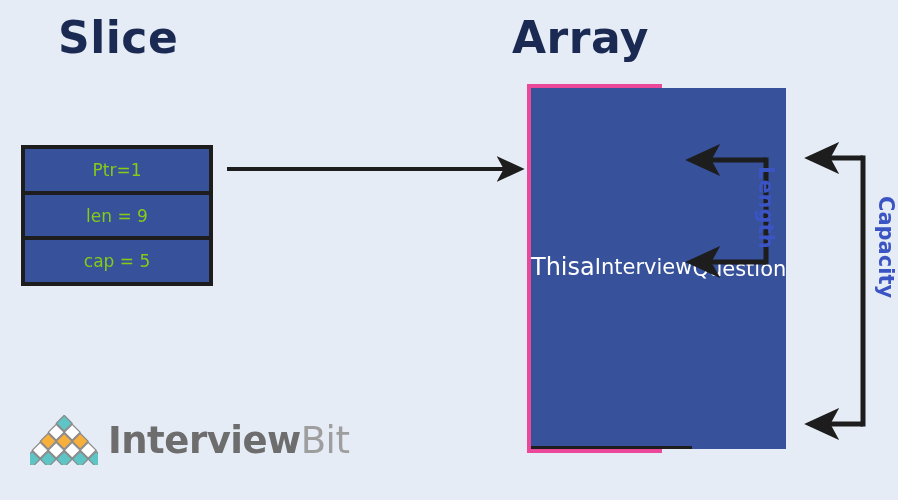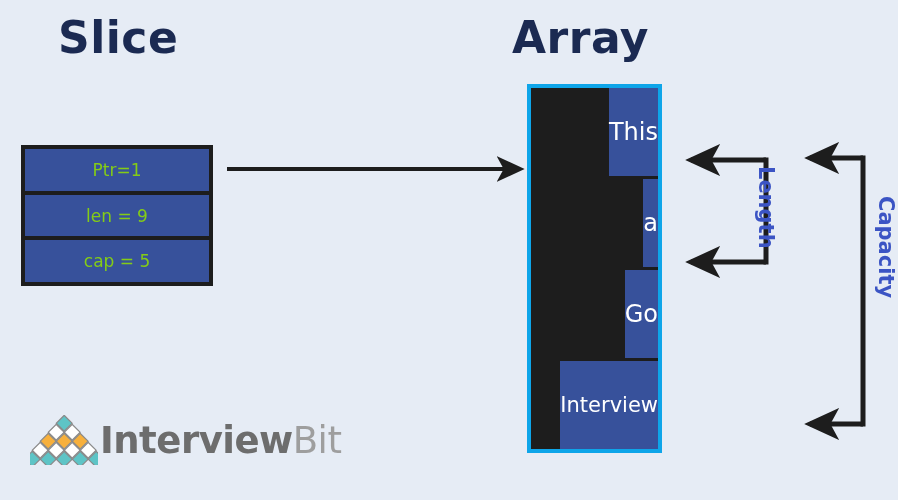--- a/index.html
+++ b/index.html
@@ -61,26 +61,25 @@
   }
   .slice-cell:last-child { border-bottom: none; }
 
   
   #array-box {
     position: absolute;
     left: 519px;
     top: 84px;
     width: 135px;
     height: 369px;
-    border: 4px solid #0ea5e9;
+    border: 4px solid #ec4899;
     box-sizing: border-box;
     background: #1d1d1d;
     display: flex;
-    flex-direction: column;
-    align-items: flex-end;
+    flex-direction: row;
   }
   .array-cell {
     flex: 1 1 0;
     background: #37519b;
     color: #ffffff;
     display: flex;
     align-items: center;
     justify-content: center;
     font-size: 24px;
     border-bottom: 3px solid #1d1d1d;
@@ -113,21 +112,21 @@
   #label-length   { left: 770px; top: 166px; }
   #label-capacity { left: 890px; top: 196px; }
 
   
   #logo {
     position: absolute;
     left: 22px;
     top: 415px;
     display: flex;
     align-items: center;
-    gap: 2px;
+    gap: 10px;
   }
   #logo-mark { display: block; }
   #logo-text {
     font-size: 37px;
     font-weight: bold;
     letter-spacing: -0.5px;
     line-height: 1;
     white-space: nowrap;
   }
   .logo-word-a { color: #6d6d6d; }
@@ -144,22 +143,22 @@
 
   <div id="slice-box">
     <div class="slice-cell">Ptr=1</div>
     <div class="slice-cell">len = 9</div>
     <div class="slice-cell">cap = 5</div>
   </div>
 
   <div id="array-box">
     <div class="array-cell">This</div>
     <div class="array-cell">a</div>
-    <div class="array-cell">Go</div>
     <div class="array-cell small">Interview</div>
+    <div class="array-cell small">Question</div>
   </div>
 
   <svg id="overlay" viewBox="0 0 898 500">
     <defs>
       <marker id="arrowR" viewBox="0 0 12 12" refX="10" refY="6" markerWidth="7" markerHeight="7" orient="auto-start-reverse">
         <path d="M0,0.5 L12,6 L0,11.5 L3,6 Z" fill="#1d1d1d"></path>
       </marker>
       <marker id="arrowL" viewBox="0 0 12 12" refX="10" refY="6" markerWidth="7" markerHeight="7" orient="auto-start-reverse">
         <path d="M0,0.5 L12,6 L0,11.5 L3,6 Z" fill="#1d1d1d"></path>
       </marker>

